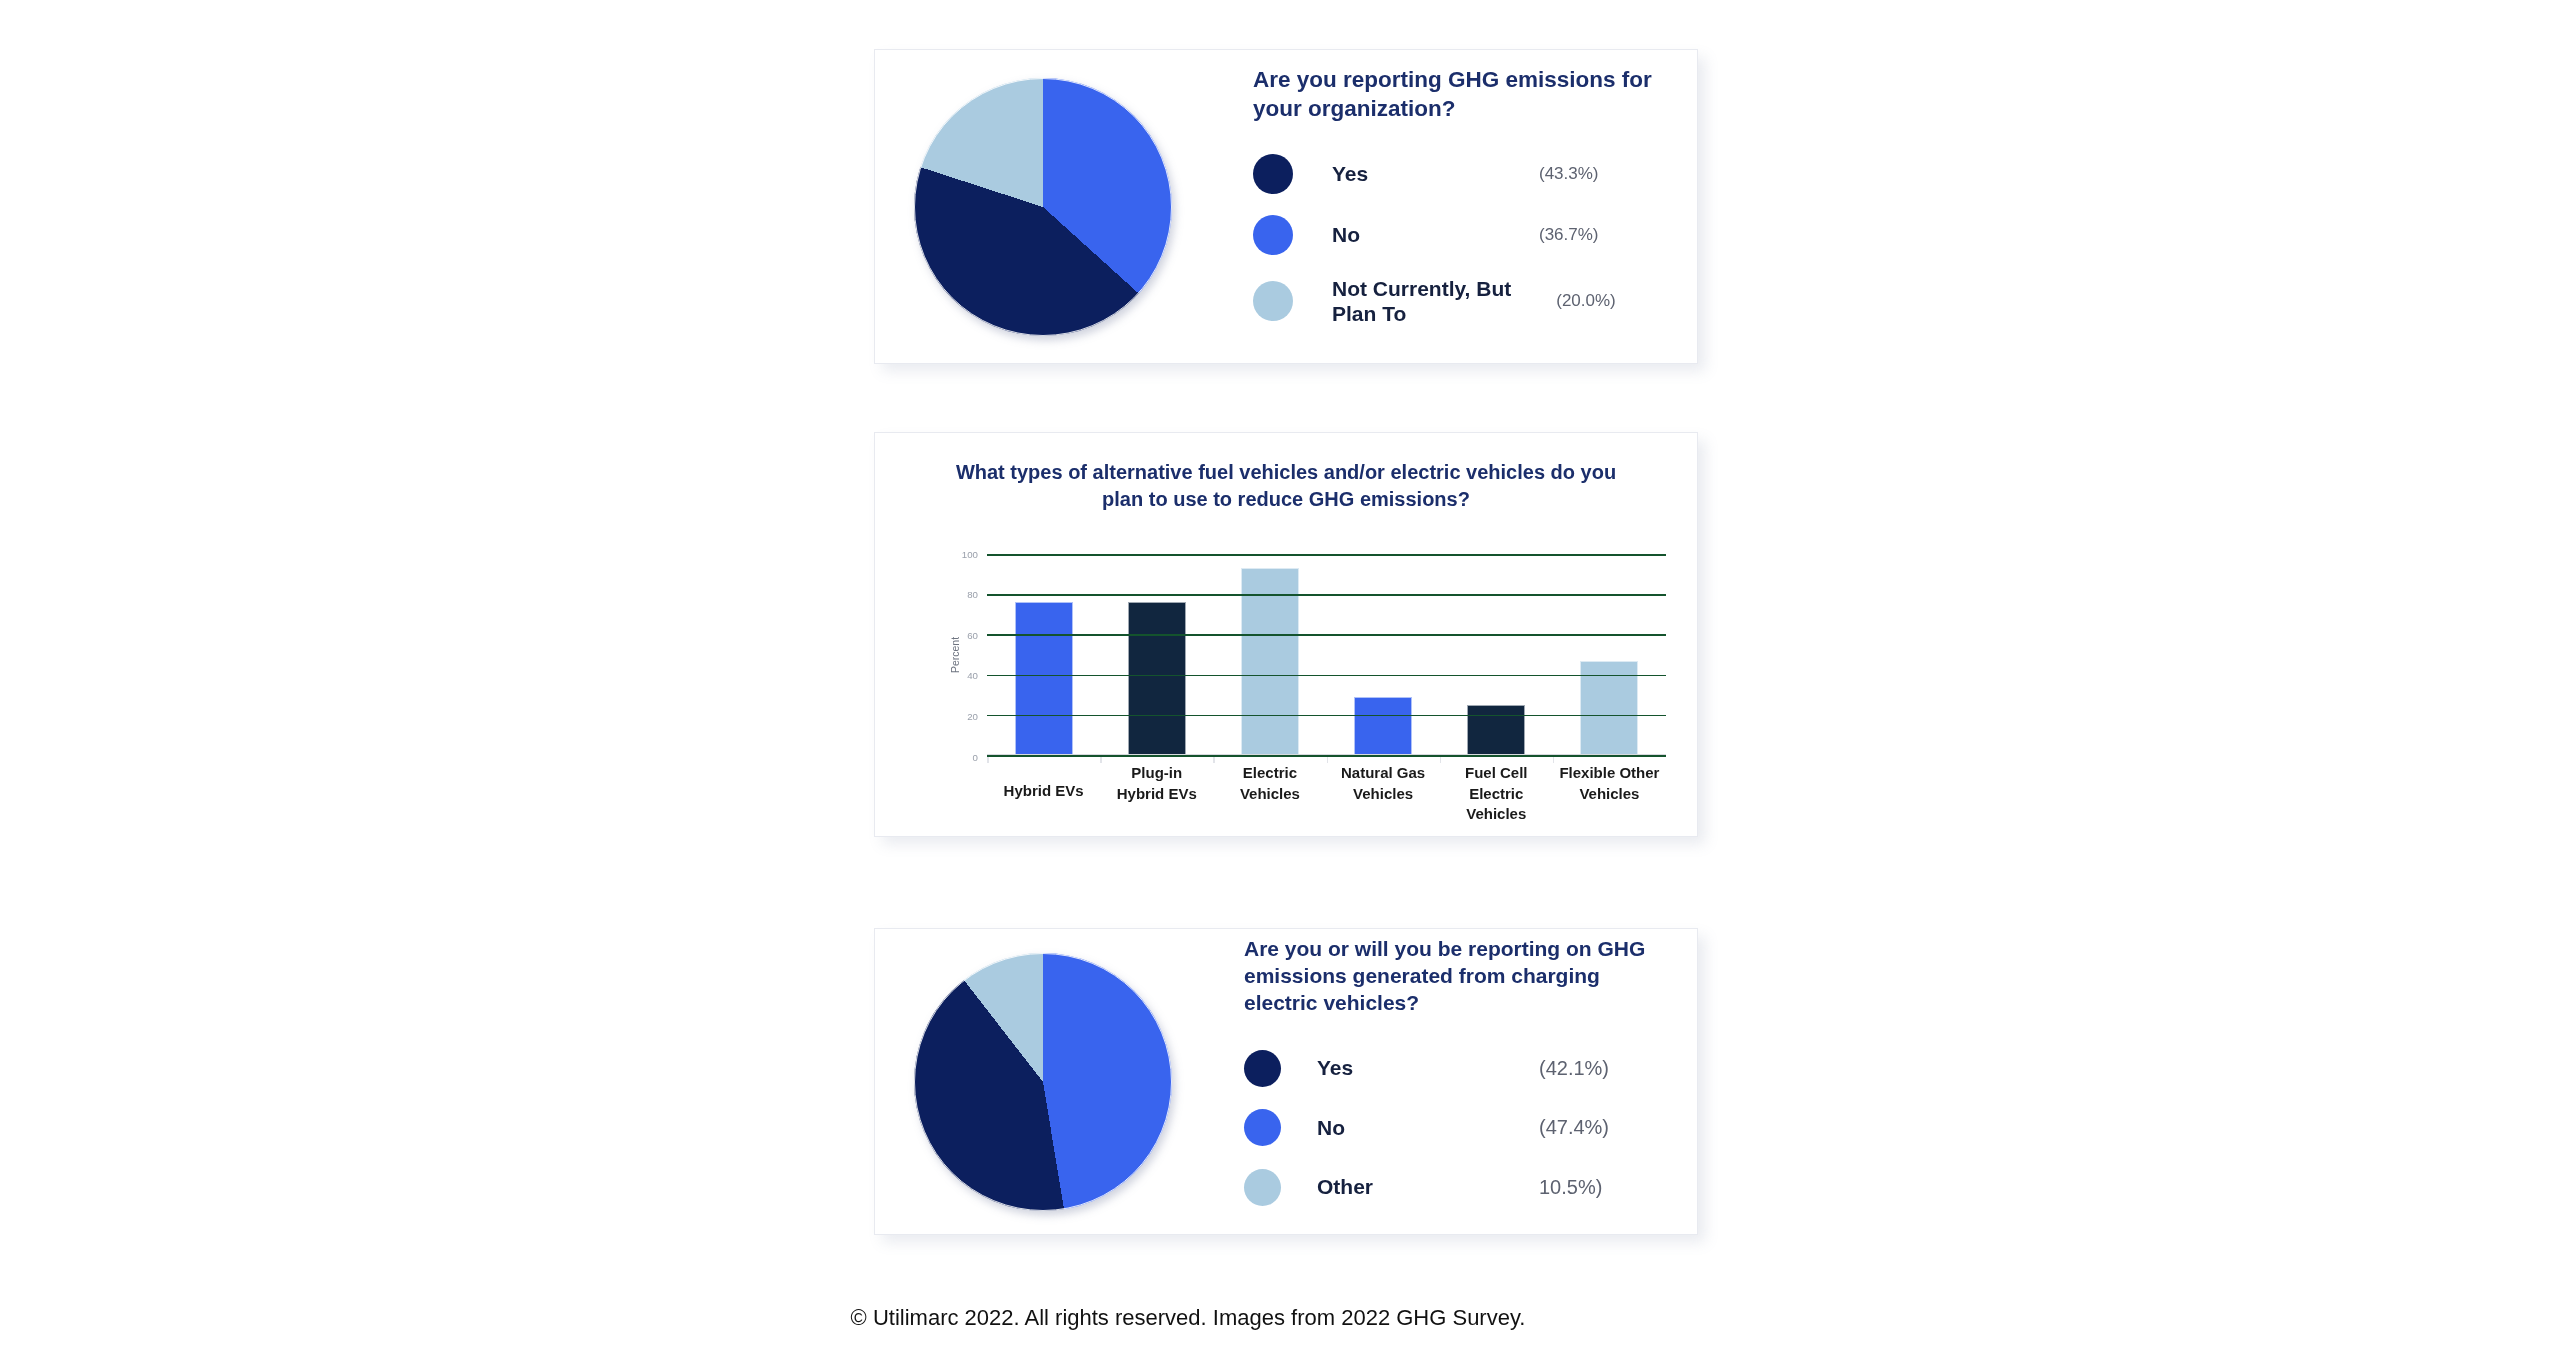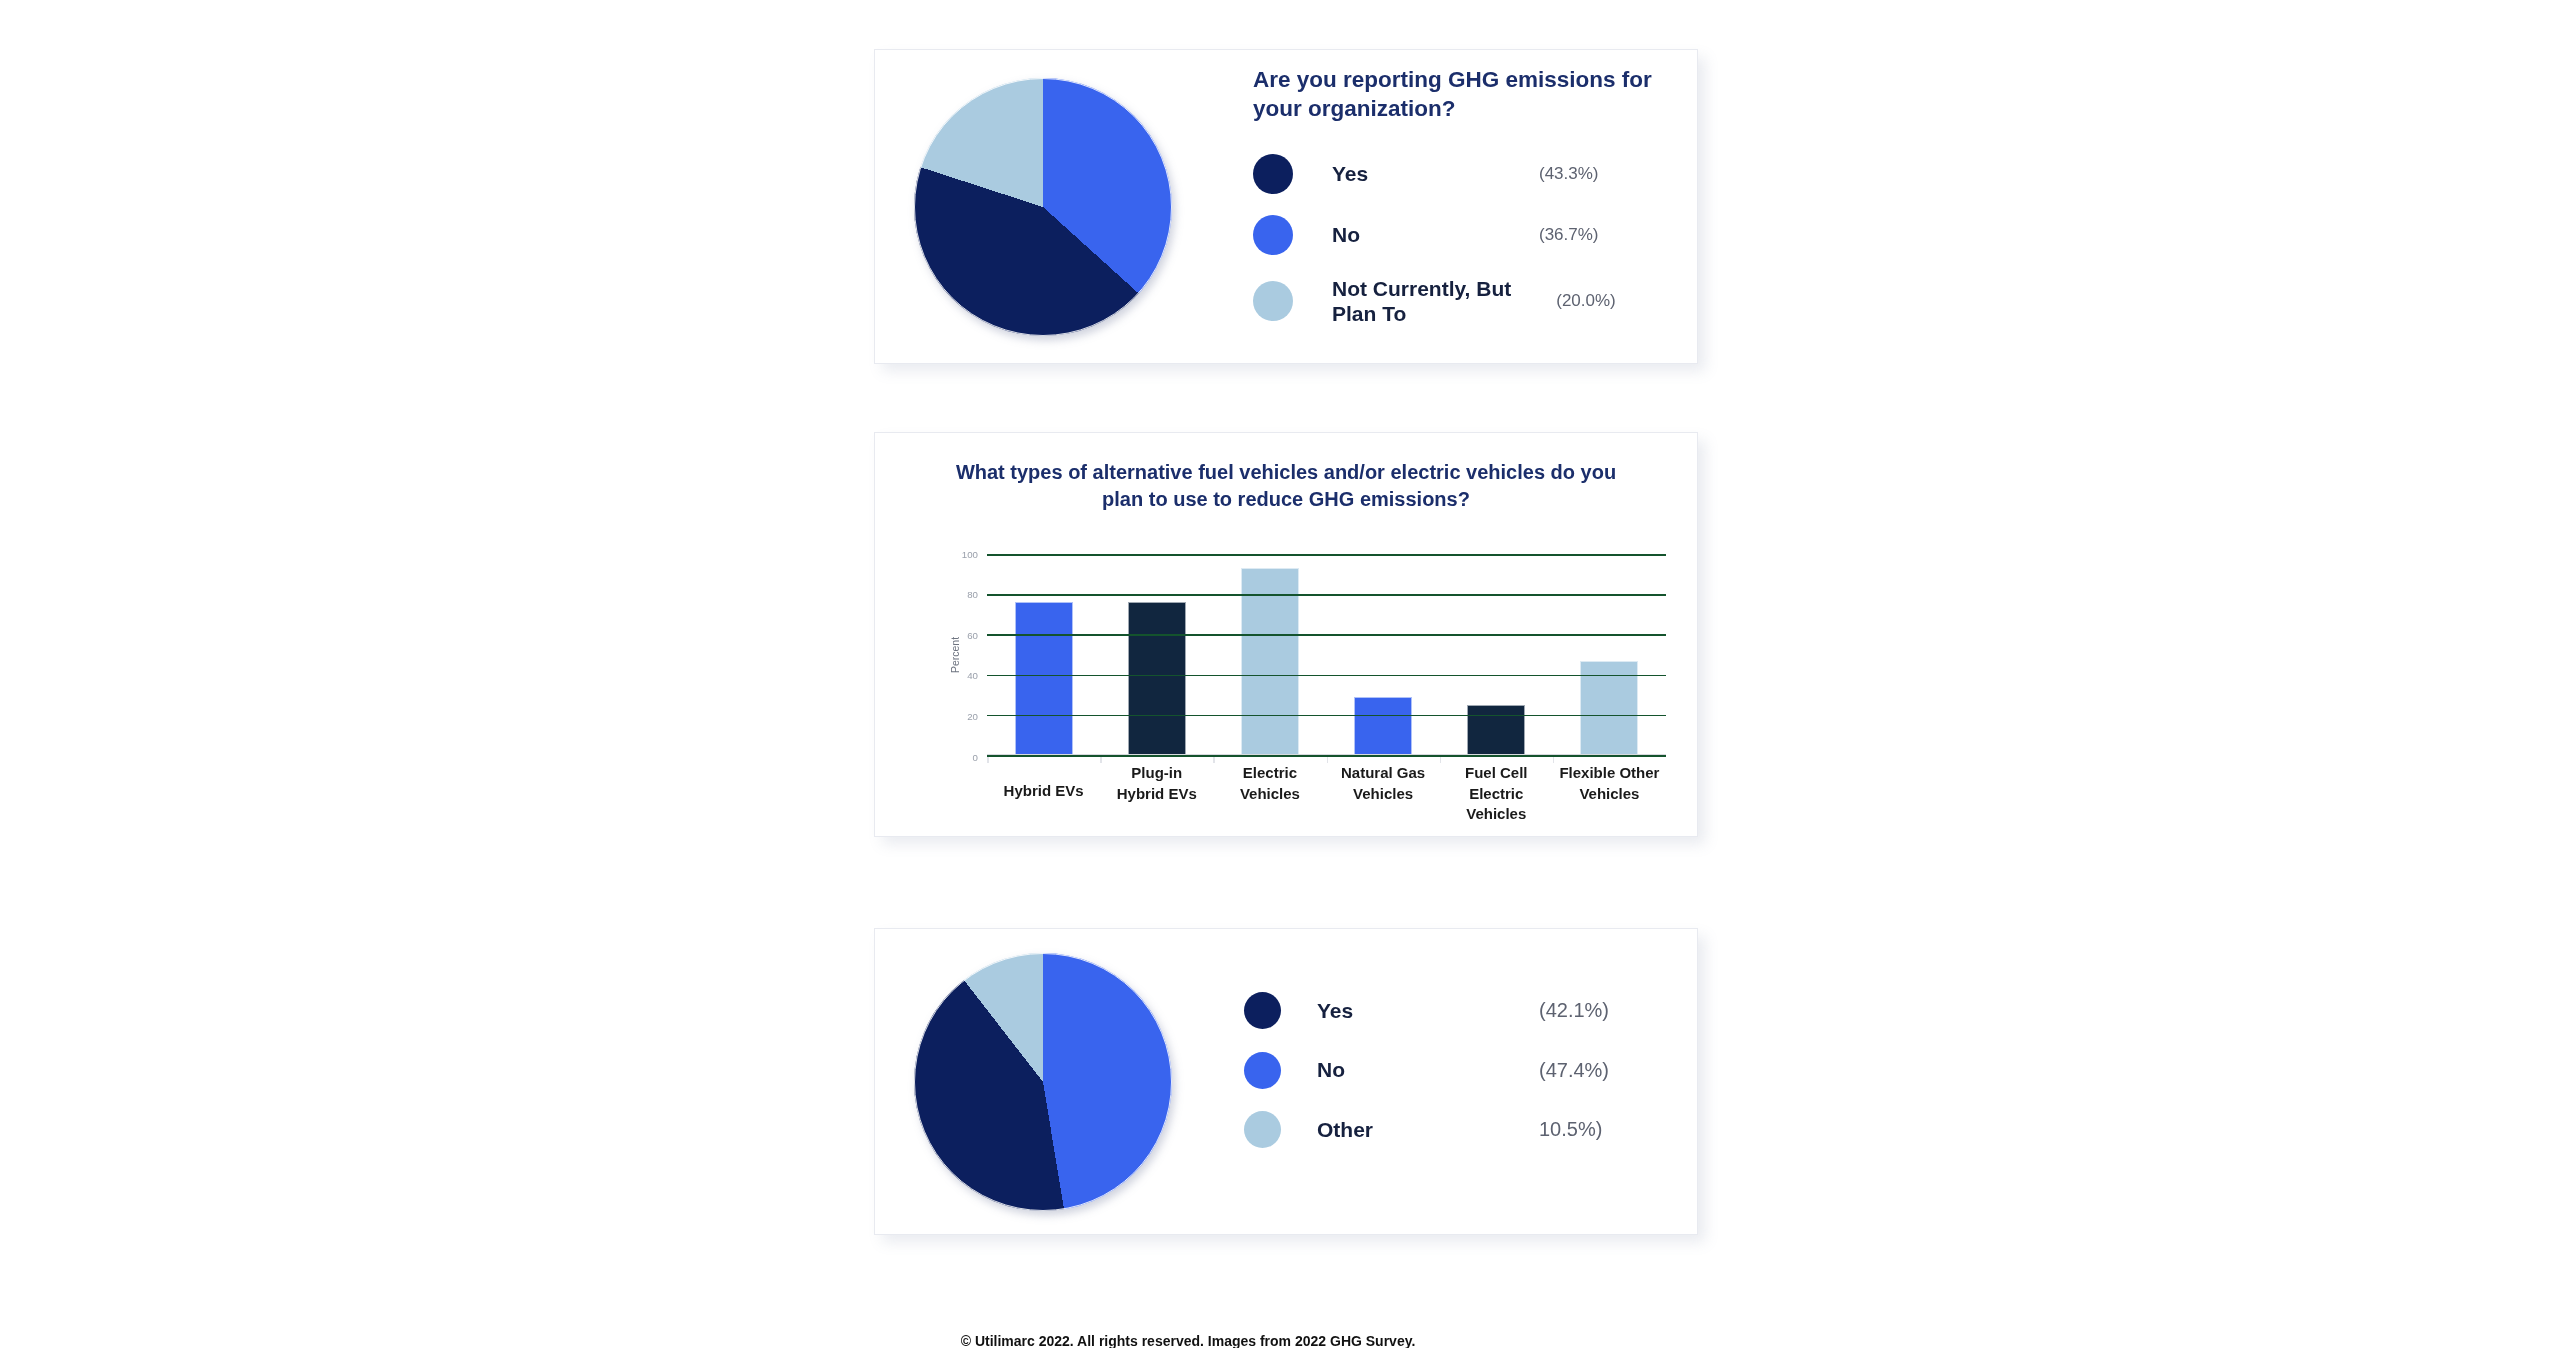--- a/index.html
+++ b/index.html
@@ -201,24 +201,23 @@
     height: 7.5px;
     background: #e2e4e9;
   }
 
   
   .footer {
     position: absolute;
     left: 0; right: 0;
     top: 1305px;
     text-align: center;
-    font-size: 14px;
-    font-weight: bold;
+    font-size: 22px;
+    font-weight: normal;
     color: #111111;
-    margin-top: 28px;
   }
 </style>
 </head>
 <body>
 
 <div class="page">
 
   <div class="card" id="card-1">
     <div class="pie-card-inner">
 
@@ -334,20 +333,21 @@
   </div>
 
   <div class="card" id="card-3">
     <div class="pie-card-inner">
 
       <div class="pie-wrap">
         <div class="pie" id="pie-3" style="background: conic-gradient(rgb(57, 100, 238) 0%, rgb(57, 100, 238) 47.4%, rgb(12, 31, 94) 47.4%, rgb(12, 31, 94) 89.5%, rgb(170, 203, 224) 89.5%, rgb(170, 203, 224) 100%);"></div>
       </div>
 
       <div class="legend">
+        <div class="legend-title">Are you or will you be reporting on GHG emissions generated from charging electric vehicles?</div>
 
         <div class="legend-row">
           <span class="legend-dot" id="c3-dot-0" style="background: rgb(12, 31, 94);"></span>
           <span class="legend-label">Yes</span>
           <span class="legend-value">(42.1%)</span>
         </div>
 
         <div class="legend-row">
           <span class="legend-dot" id="c3-dot-1" style="background: rgb(57, 100, 238);"></span>
           <span class="legend-label">No</span>

